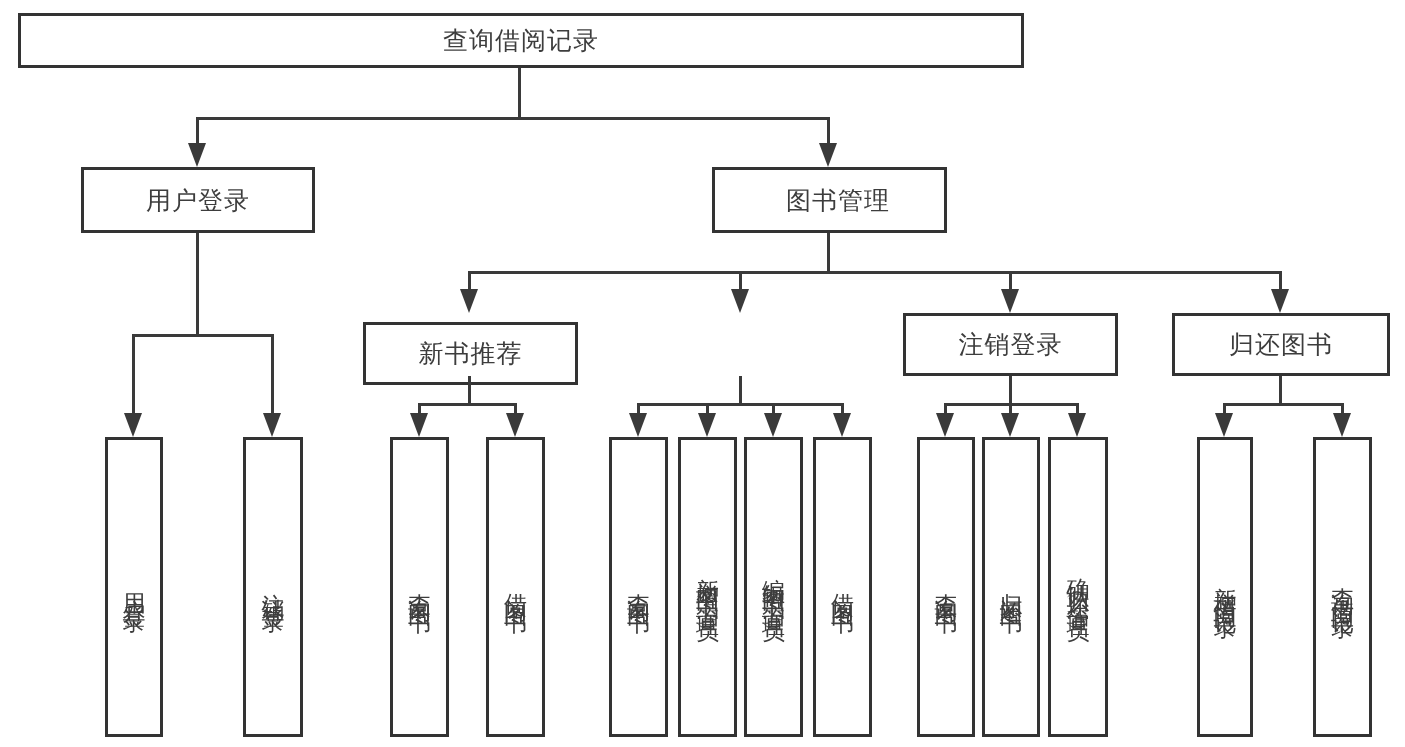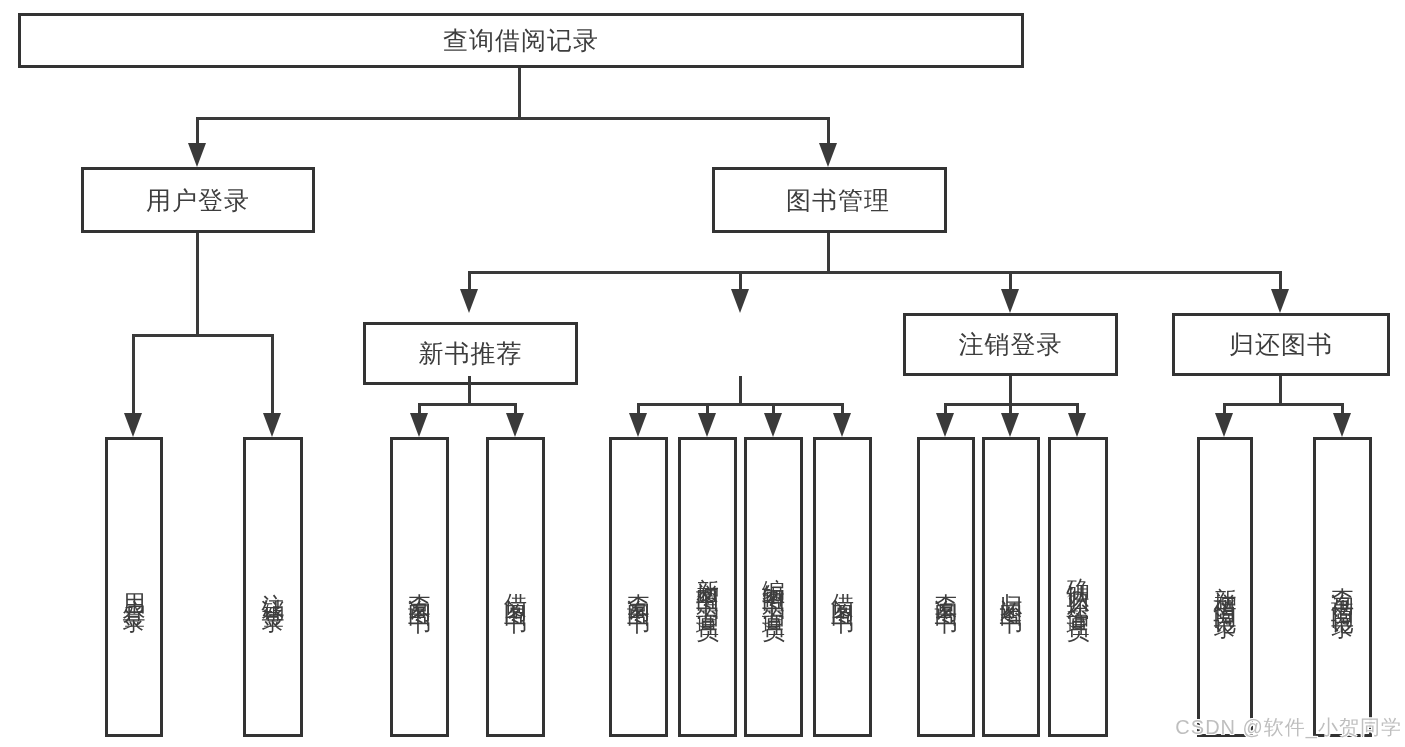--- a/index.html
+++ b/index.html
@@ -136,15 +136,14 @@
   <div class="node v" style="left:744px;top:437px;width:59px;height:300px;">编辑图书（管理员）</div>
   <div class="node v" style="left:813px;top:437px;width:59px;height:300px;">借阅图书</div>
 
   <div class="node v" style="left:917px;top:437px;width:58px;height:300px;">查询图书</div>
   <div class="node v" style="left:982px;top:437px;width:58px;height:300px;">归还图书</div>
   <div class="node v" style="left:1048px;top:437px;width:60px;height:300px;">确认归还（管理员）</div>
 
   <div class="node v" style="left:1197px;top:437px;width:56px;height:300px;">新增借阅记录</div>
   <div class="node v" style="left:1313px;top:437px;width:59px;height:300px;">查询借阅记录</div>
 
-  <div class="watermark">CSDN @软件_小贺同学</div>
 
 </div>
 
 </body></html>

